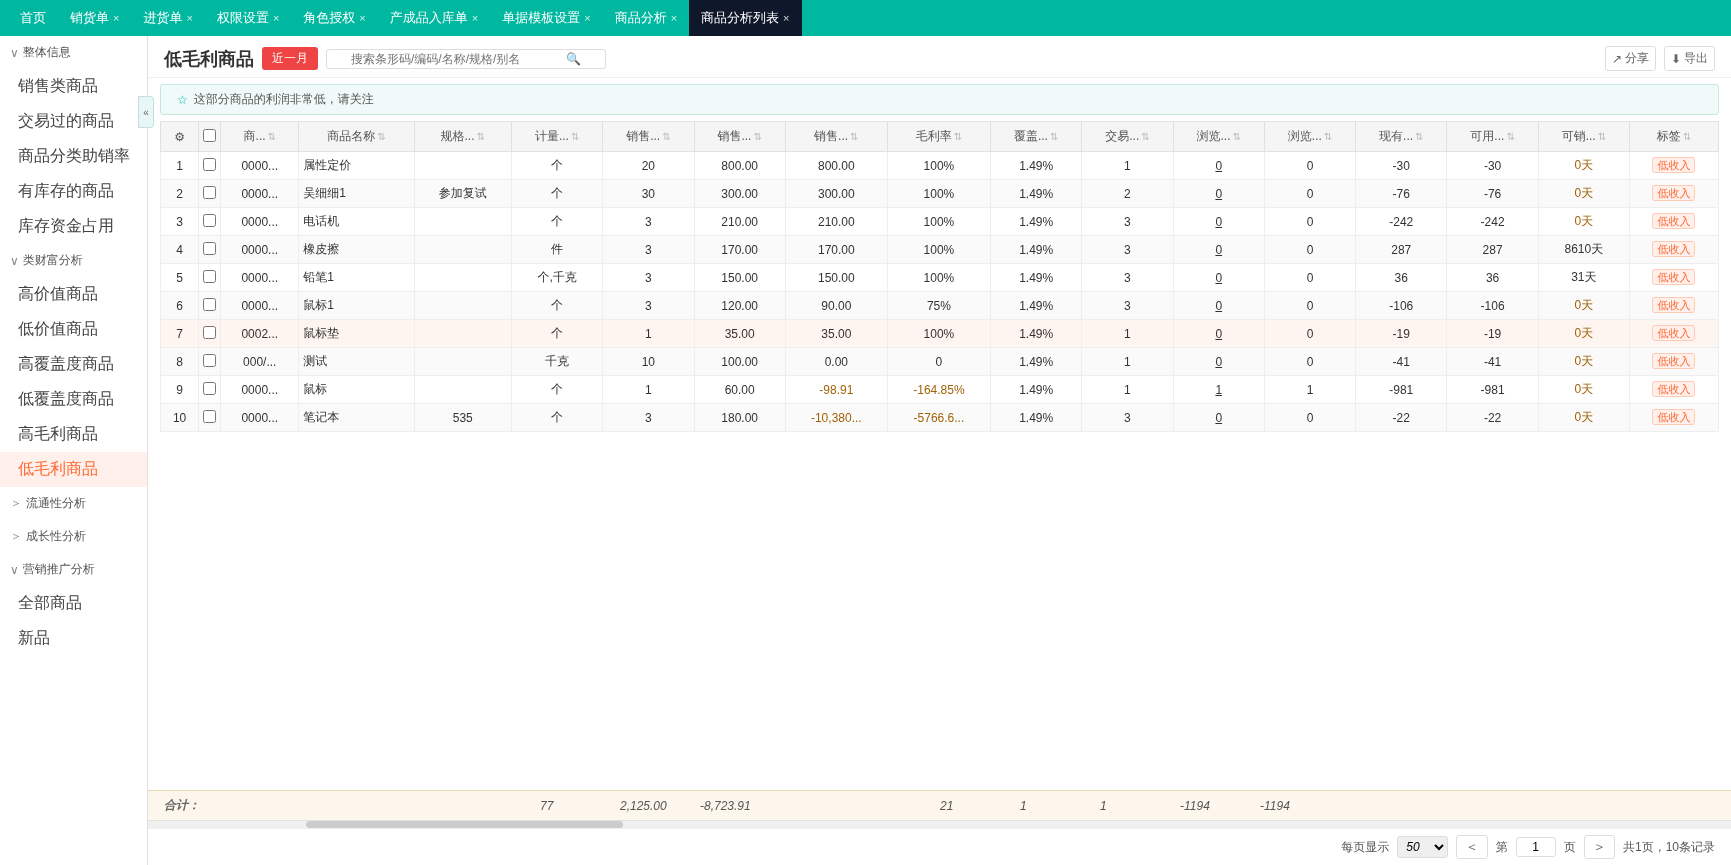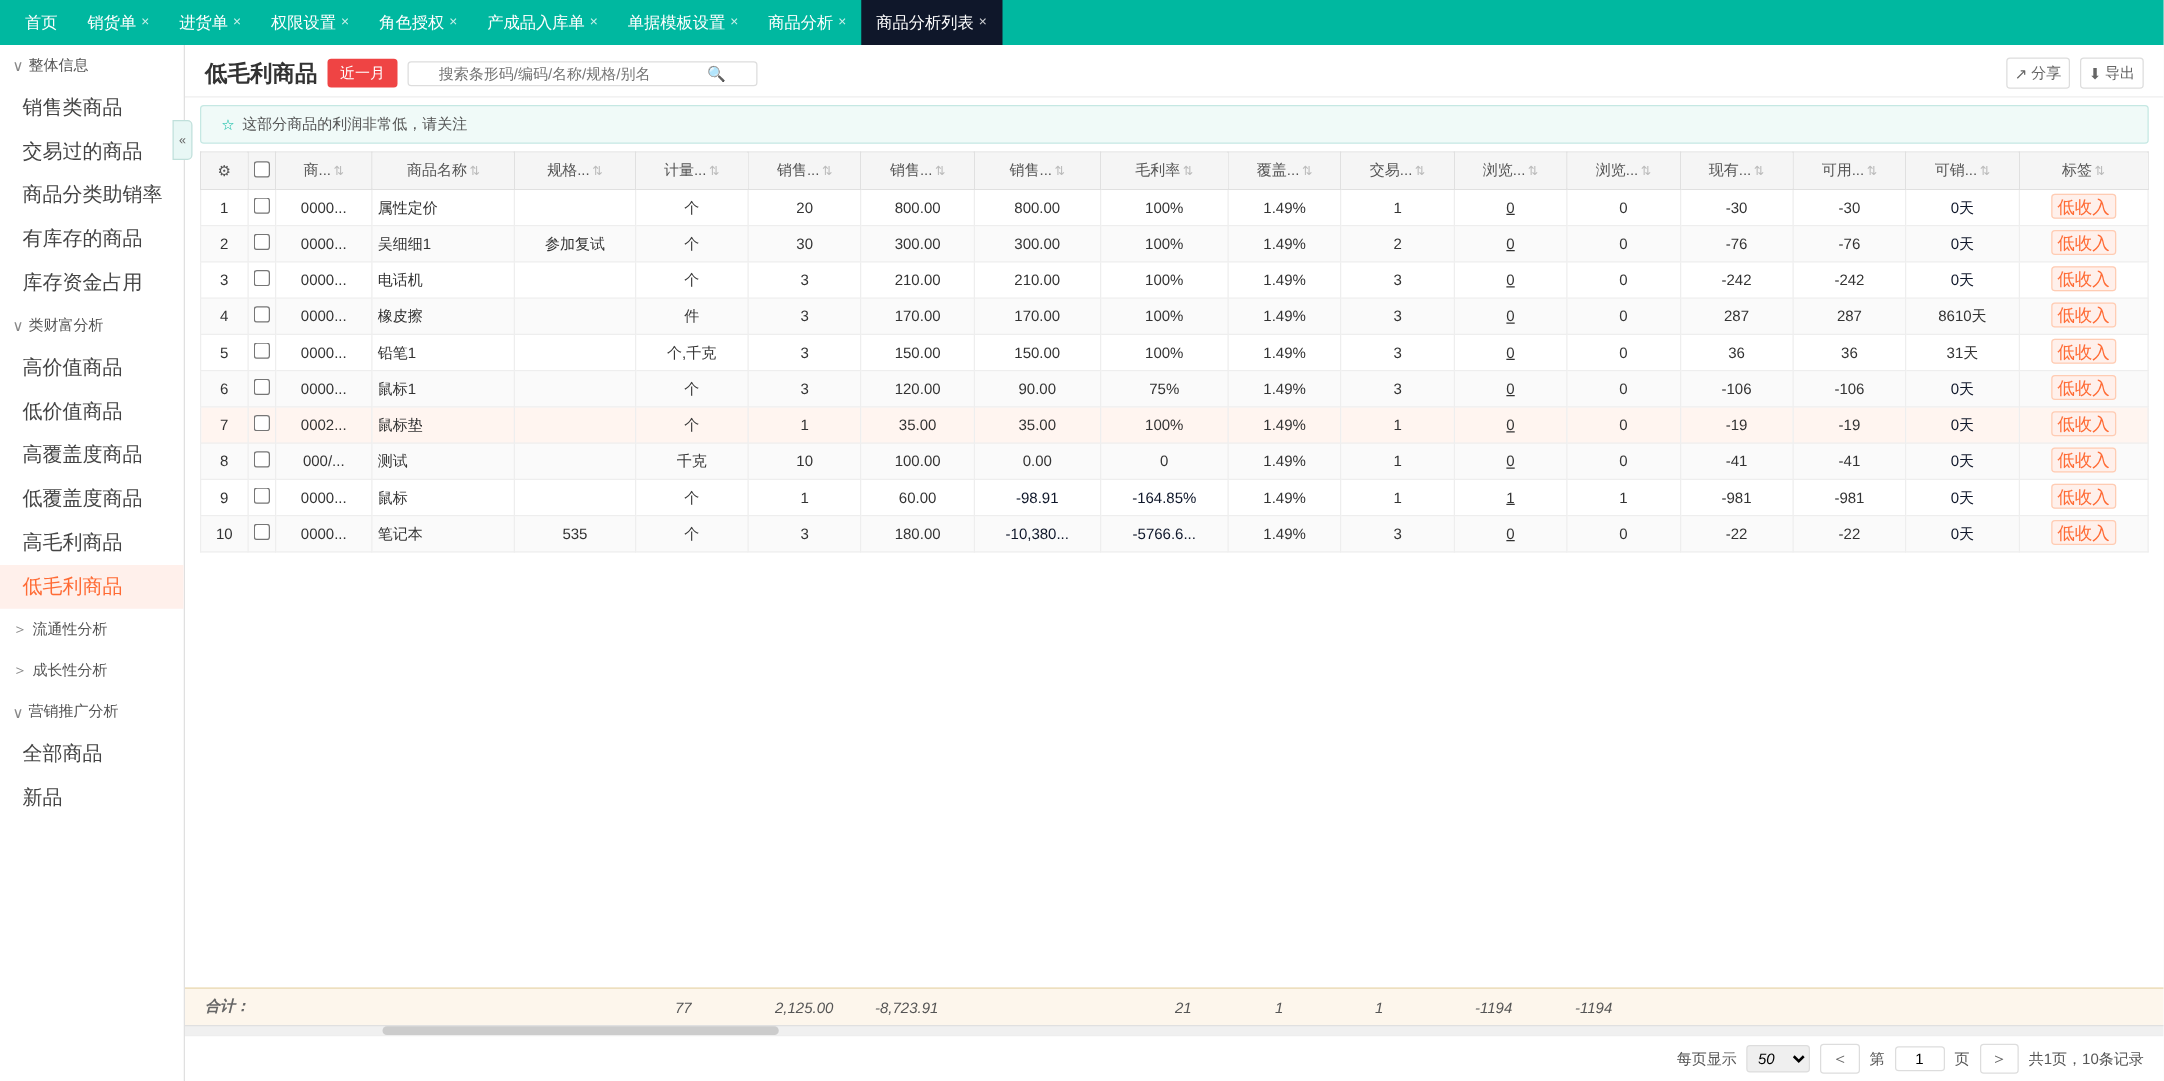--- a/index.html
+++ b/index.html
@@ -191,23 +191,23 @@
       white-space: nowrap;
       color: #333;
     }
     tbody td.text-left { text-align: left; margin-top: 33px; }
     .tag-badge {
       background: #fff0eb;
       color: #ff6b35;
       border: 1px solid #ffccb3;
       border-radius: 3px;
       padding: 1px 4px;
-      font-size: 14px;
-    }
-    .text-red { color: #0f172a; }
+      font-size: 11px;
+    }
+    .text-red { color: #a16207; }
     .underline-link { text-decoration: underline; color: #333; cursor: pointer; }
     .checkbox-cell { width: 20px; }
 
     
     .table-footer {
       background: #fdf6ec;
       border-top: 1px solid #e8d8b0;
       padding: 6px 16px;
       display: flex;
       align-items: center;

